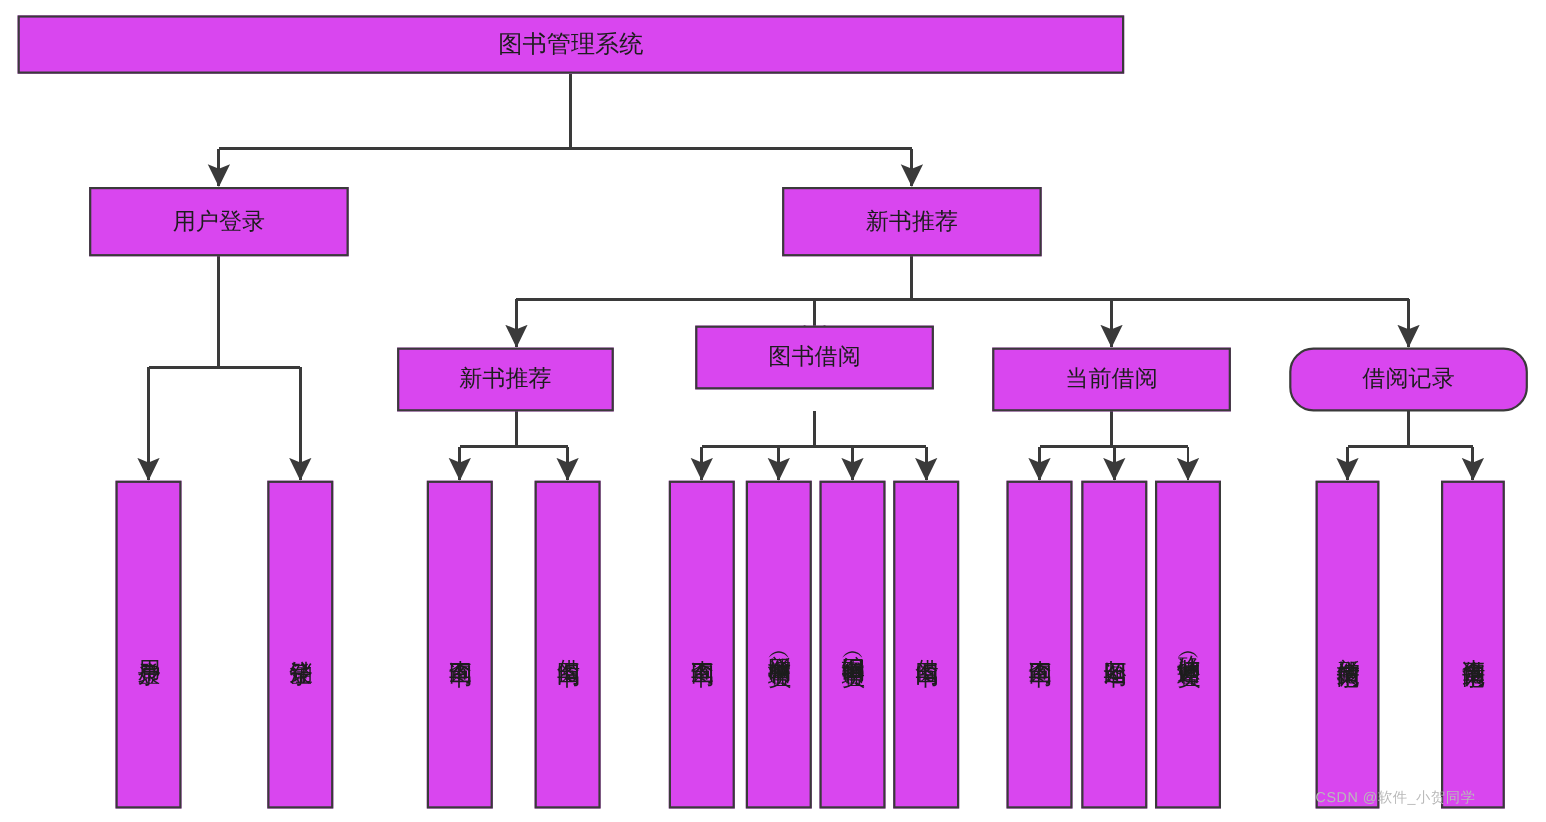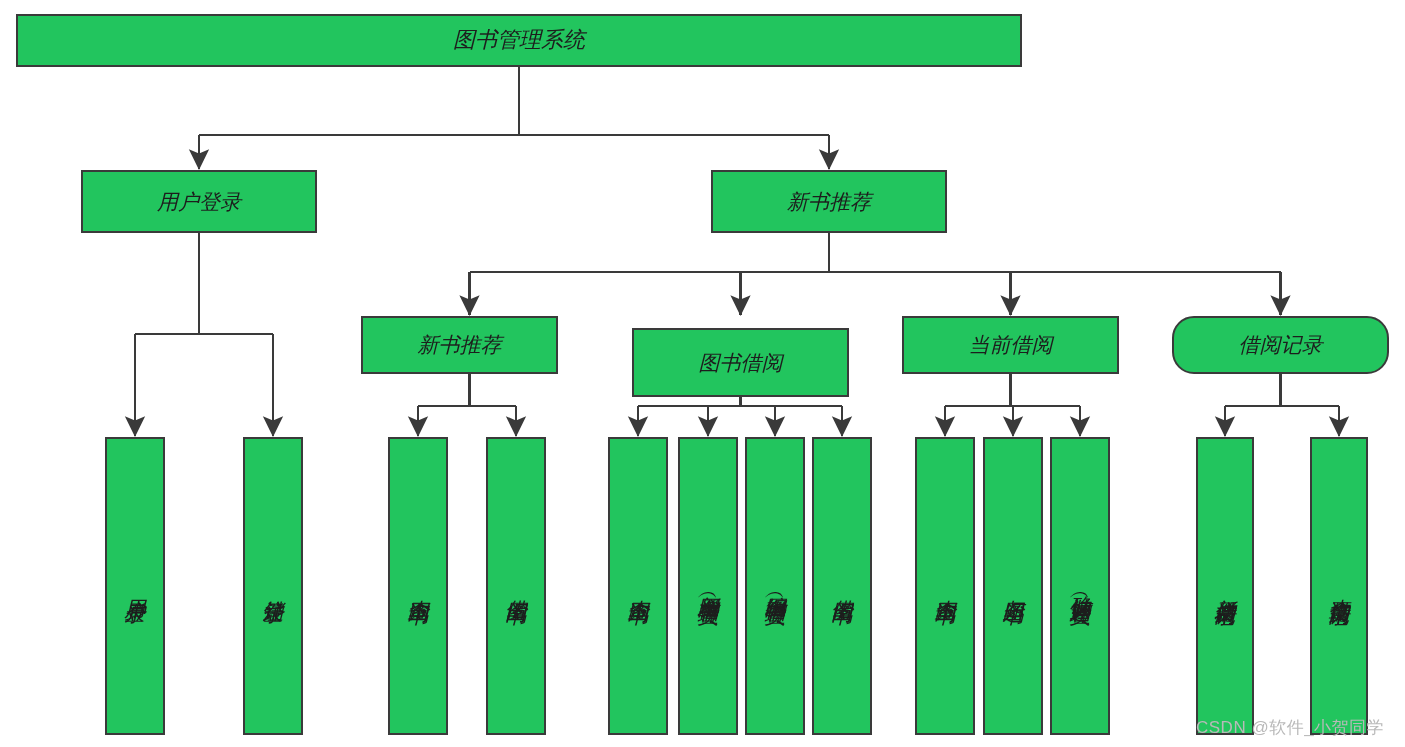--- a/index.html
+++ b/index.html
@@ -22,27 +22,26 @@
   svg.connector-layer {
     position: absolute;
     top: 0;
     left: 0;
     width: 1405px;
     height: 747px;
   }
   .node-box {
     position: absolute;
     box-sizing: border-box;
-    background: #22c55e;
+    background: #d946ef;
     border: 2.5px solid #3a3a3a;
     display: flex;
     align-items: center;
     justify-content: center;
     overflow: hidden;
-    font-style: italic;
   }
   .node-label {
     color: #1d1d1d;
     line-height: 1.12;
     text-align: center;
     white-space: nowrap;
   }
   .node-box.horizontal .node-label {
     font-size: 21px;
     writing-mode: horizontal-tb;
@@ -56,21 +55,21 @@
     writing-mode: vertical-rl;
     text-orientation: upright;
     letter-spacing: 1.5px;
   }
   .node-box.root .node-label {
     font-size: 22px;
   }
   .watermark {
     position: absolute;
     color: #b9b9b9;
-    font-size: 17px;
+    font-size: 13px;
     white-space: nowrap;
     pointer-events: none;
     letter-spacing: 0.5px;
   }
 </style>
 </head>
 <body>
 
 <div id="diagram-root">
   <svg class="connector-layer" id="connector-layer" viewBox="0 0 1405 747" aria-hidden="true">
@@ -122,21 +121,21 @@
       </div>
       <div class="node-box horizontal" style="left: 81px; top: 170px; width: 236px; height: 63px; border-color: rgb(58, 58, 58);">
         <span class="node-label" style="color: rgb(29, 29, 29);">用户登录</span>
       </div>
       <div class="node-box horizontal" style="left: 711px; top: 170px; width: 236px; height: 63px; border-color: rgb(58, 58, 58);">
         <span class="node-label" style="color: rgb(29, 29, 29);">新书推荐</span>
       </div>
       <div class="node-box horizontal" style="left: 361px; top: 316px; width: 197px; height: 58px; border-color: rgb(58, 58, 58);">
         <span class="node-label" style="color: rgb(29, 29, 29);">新书推荐</span>
       </div>
-      <div class="node-box horizontal" style="left: 632px; top: 328px; width: 217px; height: 69px; border-color: rgb(58, 58, 58);">
+      <div class="node-box horizontal" style="left: 632px; top: 296px; width: 217px; height: 58px; border-color: rgb(58, 58, 58);">
         <span class="node-label" style="color: rgb(29, 29, 29);">图书借阅</span>
       </div>
       <div class="node-box horizontal" style="left: 902px; top: 316px; width: 217px; height: 58px; border-color: rgb(58, 58, 58);">
         <span class="node-label" style="color: rgb(29, 29, 29);">当前借阅</span>
       </div>
       <div class="node-box horizontal" style="left: 1172px; top: 316px; width: 217px; height: 58px; border-color: rgb(58, 58, 58); border-radius: 22px;">
         <span class="node-label" style="color: rgb(29, 29, 29);">借阅记录</span>
       </div>
       <div class="node-box vertical" style="left: 105px; top: 437px; width: 60px; height: 298px; border-color: rgb(58, 58, 58);">
         <span class="node-label" style="color: rgb(29, 29, 29);">用户登录</span>

